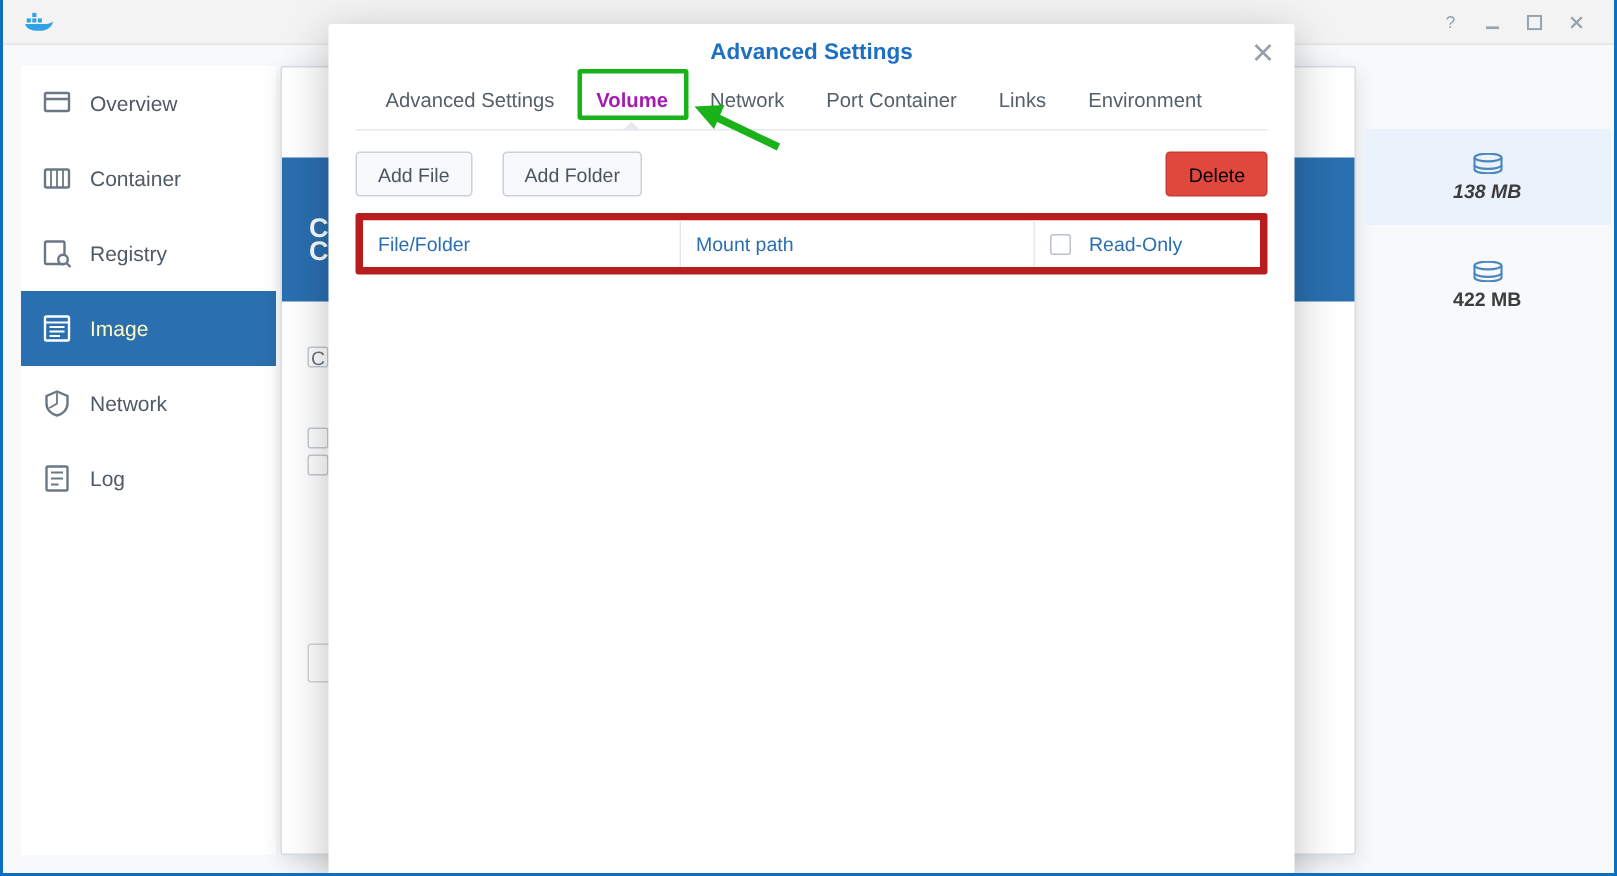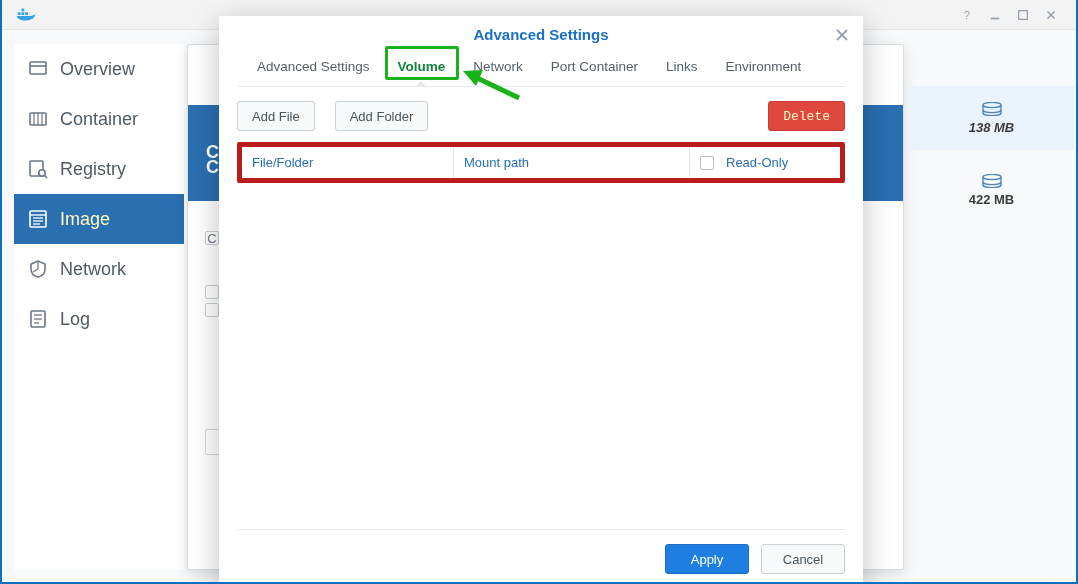--- a/index.html
+++ b/index.html
@@ -13,21 +13,21 @@
   .wtop-btn { width:22px; height:20px; color:#96a2ad; display:flex; align-items:center; justify-content:center; margin-left:6px; cursor:pointer;}
   .wtop-btn svg { width:14px; height:14px; }
   .content { position:absolute; left:2px; right:2px; top:30px; bottom:2px; }
 
   
   .sidebar { position:absolute; left:10px; top:14px; width:170px; bottom:10px; background:#fff; }
   .side-item { height:50px; display:flex; align-items:center; padding:0 14px; color:#505a64; cursor:pointer; gap:12px;}
   .side-item.active { background:#2a6fb0; color:#fef9c3; }
   .side-item .ic { width:20px; height:20px; display:flex; align-items:center; justify-content:center; }
   .side-item svg { width:20px; height:20px; }
-  .side-item span.lbl { font-size:18px; }
+  .side-item span.lbl { font-size:14px; }
 
   
   .bg-window { position:absolute; left:183px; top:14px; right:170px; bottom:10px; background:#fff; border:1px solid #d7dde3; border-radius:2px; box-shadow:0 4px 14px rgba(0,0,0,.12);}
   .bg-banner { position:absolute; left:0; right:0; top:60px; height:96px; background:#2a6fb0; }
   .bg-ctrl { position:absolute; left:17px; top:186px; width:14px; height:14px; border:1px solid #c4ccd4; border-radius:2px; display:flex; align-items:center; justify-content:center; color:#6b7785;}
   .bg-ctrl2 { top:240px; }
   .bg-ctrl3 { top:258px; }
   .bg-letter { position:absolute; left:18px; top:112px; color:#fff; font-size:18px; font-weight:600;}
   .bg-letter2 { top:134px; }
   .bg-field { position:absolute; left:17px; top:384px; width:24px; height:26px; border:1px solid #d2d8de; border-radius:2px; background:#fff;}
@@ -39,29 +39,29 @@
   .info1 { top:56px;font-style:italic; }
   .info2 { top:128px; background:transparent;}
 
   
   .modal { position:absolute; left:215px; top:-14px; width:644px; height:572px; background:#fff; box-shadow:0 8px 30px rgba(0,0,0,.25); border-radius:2px; }
   .m-title { text-align:center; padding:10px 0 6px; font-size:15px; font-weight:700; color:#1d6fc4; }
   .m-close { position:absolute; right:10px; top:8px; width:22px; height:22px; color:#98a2ad; cursor:pointer; display:flex; align-items:center; justify-content:center;}
   .m-close svg { width:14px; height:14px;}
   .tabs { display:flex; border-bottom:1px solid #e5e9ed; padding:0 6px; margin:0 18px;}
   .tab { padding:10px 14px 12px; color:#55606b; cursor:pointer; font-size:13.5px; white-space:nowrap; position:relative;}
-  .tab.active { color:#15803d; font-weight:700; }
+  .tab.active { color:#a21caf; font-weight:700; }
   .tab.active::after { content:""; position:absolute; left:50%; bottom:-1px; transform:translateX(-50%); width:0; height:0; border-left:6px solid transparent; border-right:6px solid transparent; border-bottom:6px solid #e5e9ed;}
   .highlight-box { position:absolute; border:3px solid #19b219; border-radius:2px; pointer-events:none; }
   .arrow-annot { position:absolute; pointer-events:none; }
   .arrow-annot svg { }
 
   .m-toolbar { display:flex; padding:14px 18px 10px; gap:20px; align-items:center;}
   .btn { height:30px; padding:0 14px; background:#f7f9fa; border:1px solid #c9d1d9; border-radius:3px; color:#4a5560; cursor:pointer; display:inline-flex; align-items:center; font-size:13px;}
-  .btn-danger { background:#e0483e; border-color:#c73d34; color:#fef9c3;font-family:Liberation Mono, monospace; }
+  .btn-danger { background:#e0483e; border-color:#c73d34; color:#000000; }
   .btn-primary { background:#1f7fe0; border-color:#1a6cc2; color:#fff;}
   .tb-spacer { flex:1;}
 
   .vol-table { margin:1px 18px; border:5px solid #b91c1c; border-radius:2px; }
   .vt-head { display:flex; background:#fff; color:#2a6fb0; font-weight:400; font-size:13px; }
   .vt-head > div { padding:8px 10px; border-right:1px solid #e3e8ec; }
   .vt-head > div:last-child { border-right:none;}
   .c-ff { flex: 0 0 212px;}
   .c-mp { flex: 0 0 236px;}
   .c-ro { flex: 1; display:flex; align-items:center; gap:10px;}
@@ -242,20 +242,16 @@
         <div class="vt-head">
           <div class="c-ff">File/Folder</div>
           <div class="c-mp">Mount path</div>
           <div class="c-ro">
             <span class="chk"></span>
             <span>Read-Only</span>
           </div>
         </div>
       </div>
 
-      <div class="m-footer">
-        <div class="btn btn-primary">Apply</div>
-        <div class="btn">Cancel</div>
-      </div>
     </div>
 
   </div>
 </div>
 
 </body></html>

